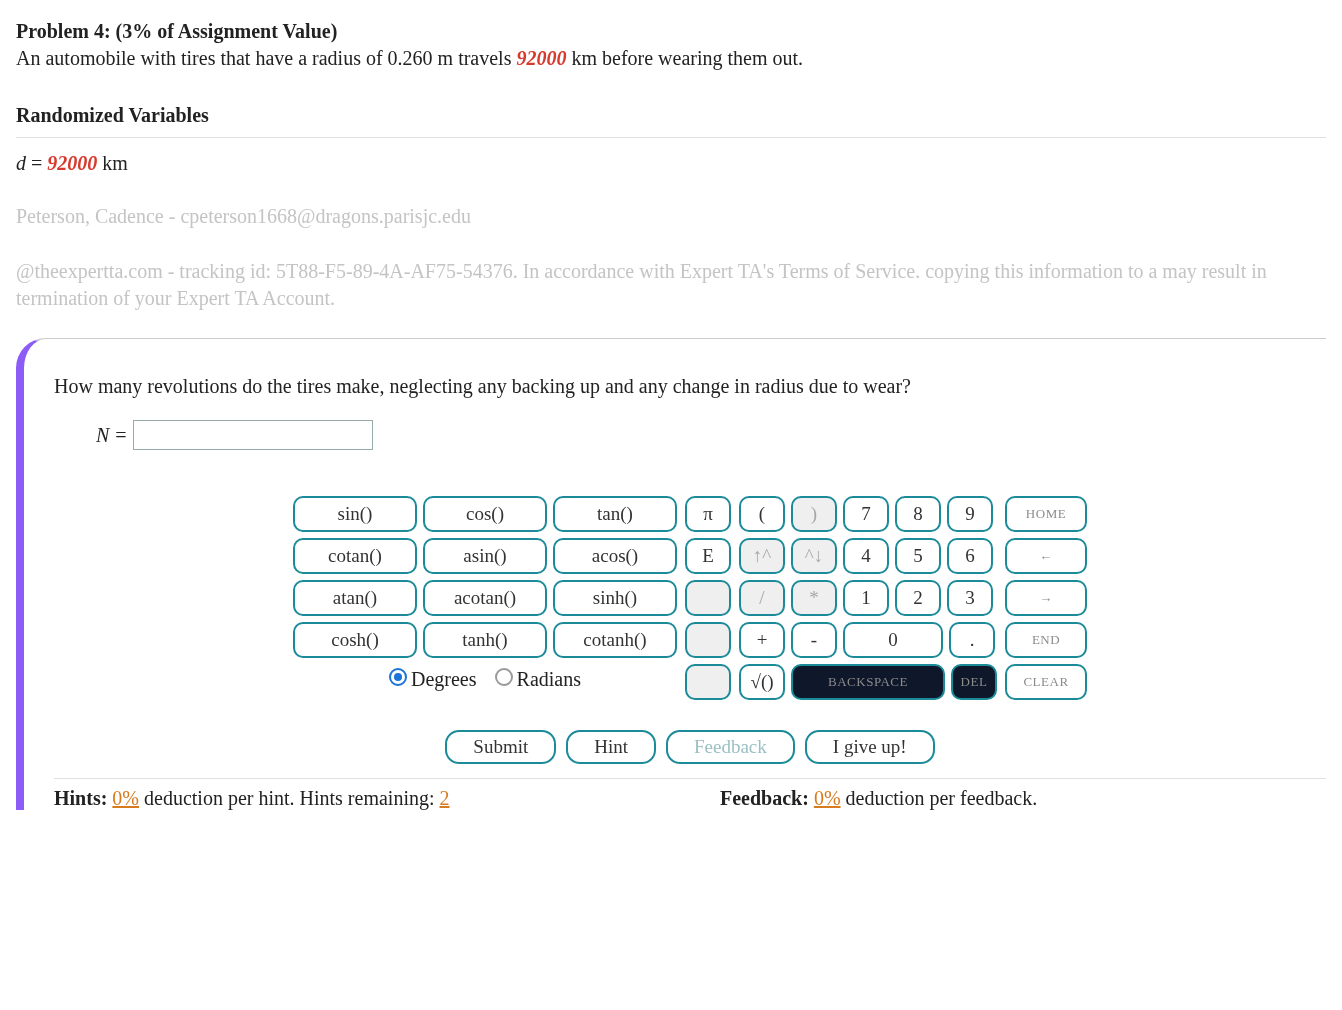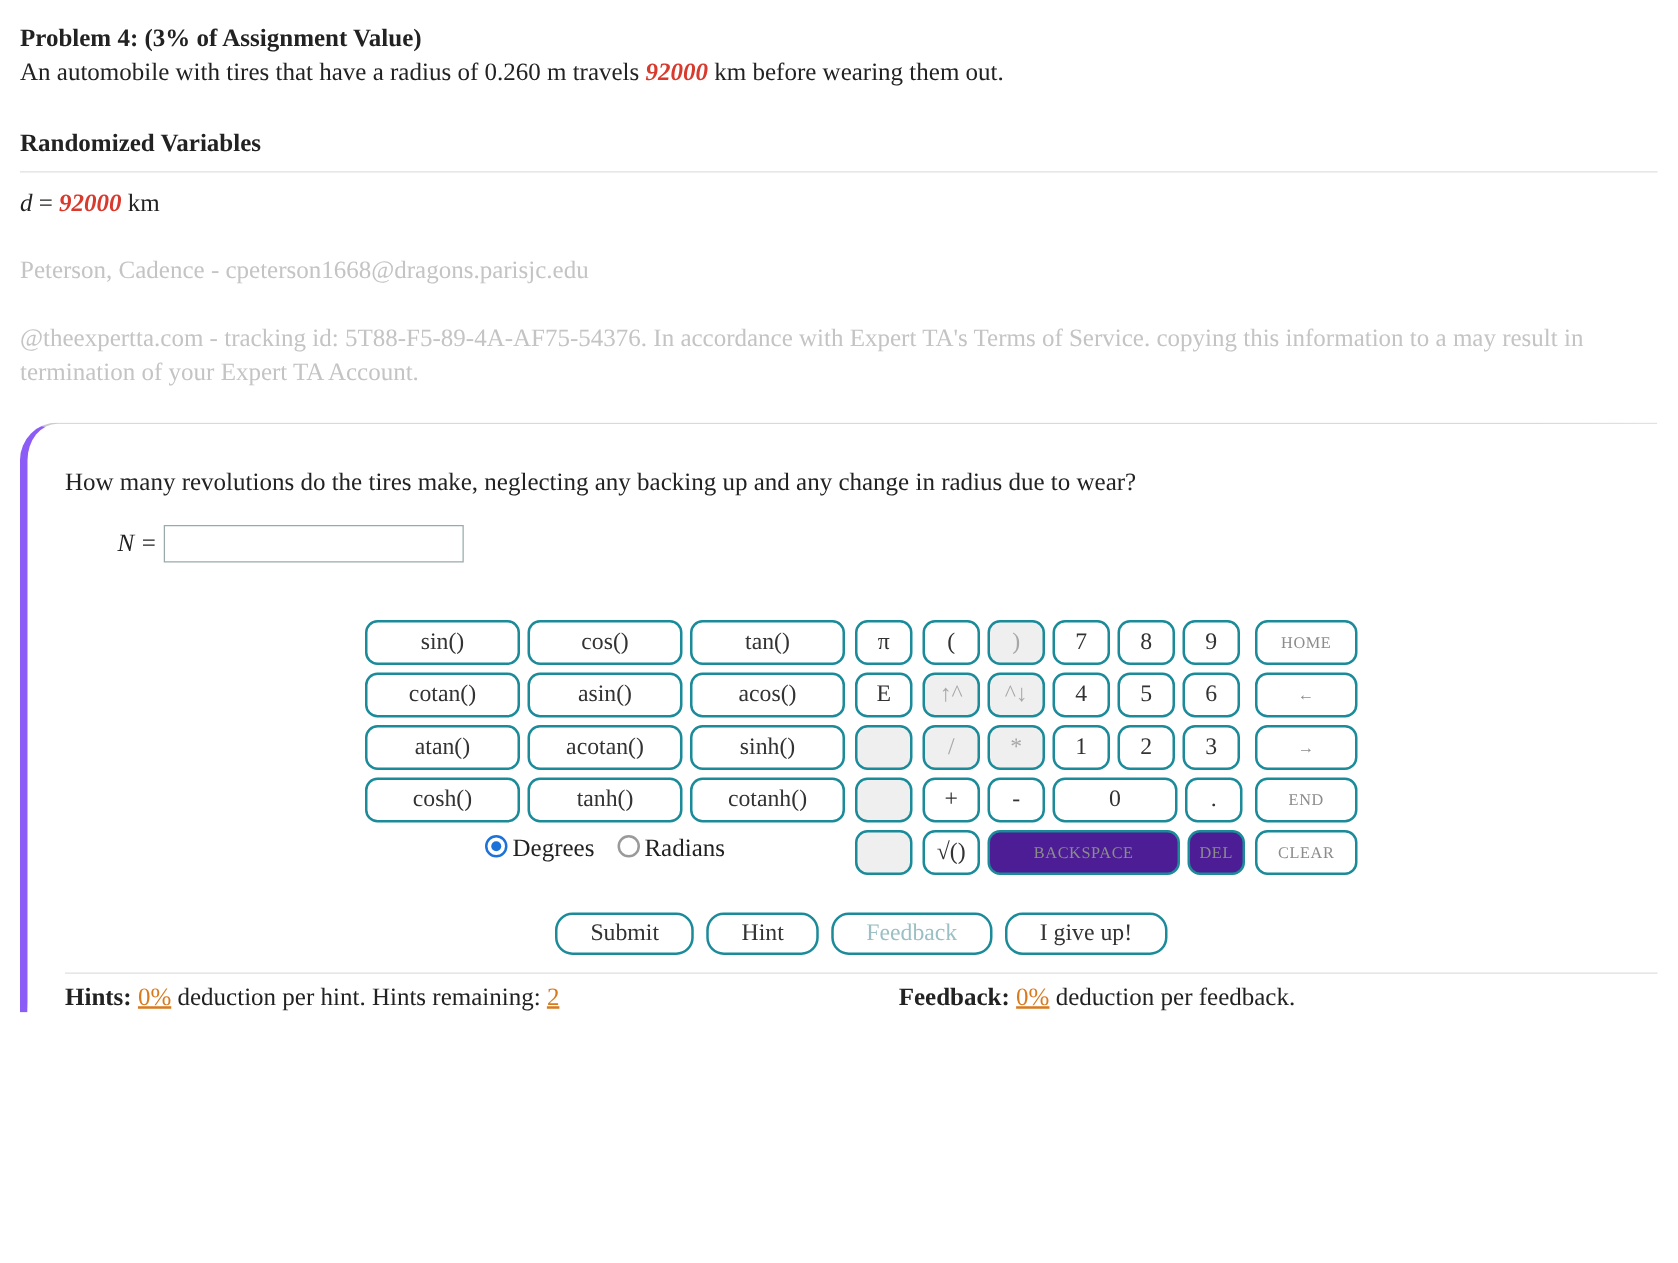--- a/index.html
+++ b/index.html
@@ -16,21 +16,21 @@
     .problem-header .body { margin-top: 4px; }
     .randvar-heading { font-weight: bold; margin-top: 34px; margin-bottom: 10px; }
     hr.sep { border: none; border-top: 1px solid #e0e0e0; margin: 8px 0 14px; }
     .em-red { color: #d83a2e; font-style: italic; font-weight: bold; }
     .student-line { color: #c4c4c4; margin-top: 30px; font-family: "Times New Roman", serif; }
     .tracking-line { color: #c4c4c4; margin-top: 30px; line-height: 1.35; font-family: "Times New Roman", serif; }
     .it { font-style: italic; }
 
     .answer-panel {
       margin-top: 26px;
-      border-left: 6px solid #8b5cf6;
+      border-left: 8px solid #8b5cf6;
       border-top: 1px solid #ccc;
       border-top-left-radius: 30px;
       padding: 36px 0 0 30px;
     }
     .question { margin-bottom: 22px; }
     .answer-line { display: flex; align-items: center; gap: 6px; margin-left: 42px; }
     .answer-line .lhs { font-style: italic; }
     .answer-input {
       width: 240px; height: 30px; font-size: 18px;
       border: 1px solid #9aa; padding: 1px 4px;
@@ -54,21 +54,21 @@
     .kbtn-narrow { width: 46px; }
     .kbtn-med { width: 82px; }
     .kbtn-num { width: 46px; }
     .kbtn-zero { width: 100px; }
     .kbtn-bsp { width: 154px; }
 
     .kbtn.disabled, .kbtn-wide.disabled, .kbtn-narrow.disabled, .kbtn-med.disabled {
       background: #efefef; color: #a7a7a7; cursor: default;
     }
     .kbtn.ghost, .kbtn-narrow.ghost {
-      background: #4c1d95; color: #8c8c8c; font-size:13px;
+      background: #0f172a; color: #8c8c8c; font-size:13px;
     }
     .ghost-label { font-size:13px; color:#8c8c8c; letter-spacing:0.5px; }
 
     .numblock { display:flex; flex-direction:column; gap:6px; }
     .numrow { display:flex; gap:6px; }
 
     .mode-row { display:flex; justify-content:center; gap:18px; margin-top:10px; font-size:20px; }
     .radio-wrap { display:inline-flex; align-items:flex-start; gap:4px; }
     .radio {
       width:18px; height:18px; border-radius:50%;

